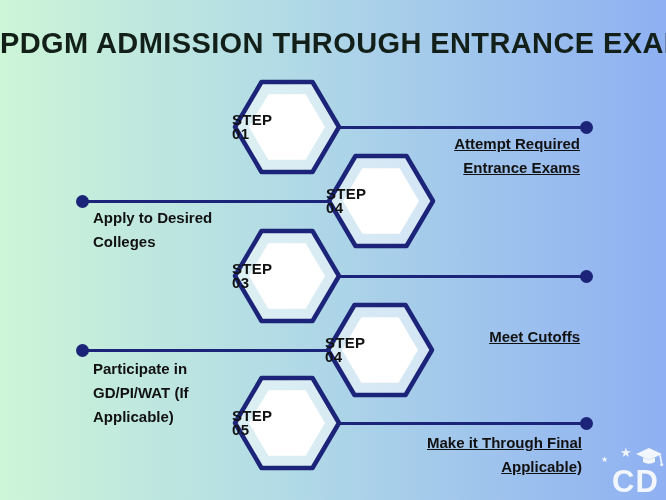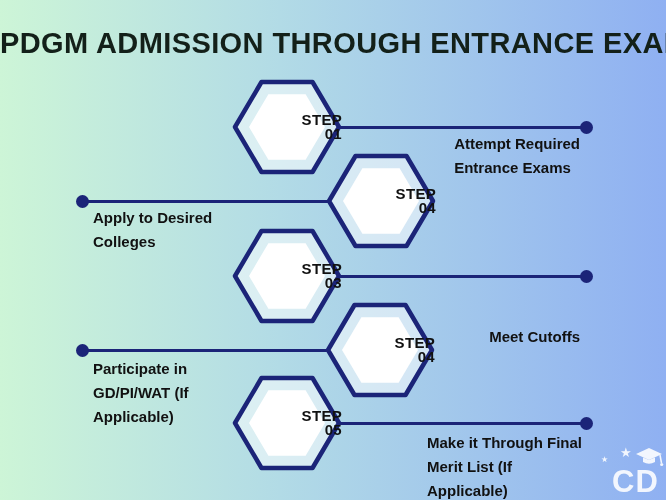--- a/index.html
+++ b/index.html
@@ -12,31 +12,31 @@
     position:absolute; top:27px; left:0; width:100%; text-align:center;
     font-size:29px; font-weight:600; letter-spacing:0.4px;
     color:var(--title-color,#132019); white-space:nowrap;
   }
   .hex { position:absolute; width:110px; height:96px; }
   .hex svg { position:absolute; left:0; top:0; overflow:visible; }
   .hex-outer { fill:var(--hex-ring,rgba(255,255,255,0.52)); stroke:var(--navy,#1b2478); stroke-width:4.5; stroke-linejoin:round; }
   .hex-inner { fill:var(--hex-inner,#ffffff); }
   .hex-text {
     position:absolute; left:0; top:0; right:0; bottom:0;
-    display:flex; flex-direction:column; align-items:flex-end; justify-content:center;
+    display:flex; flex-direction:column; align-items:flex-start; justify-content:center;
     font-weight:bold; font-size:15px; line-height:14.5px; letter-spacing:0.3px;
     color:var(--text-dark,#111);
   }
   .connector { position:absolute; height:3px; background:var(--navy,#1b2478); }
   .dot { position:absolute; width:13px; height:13px; border-radius:50%; background:var(--navy,#1b2478); }
   .label {
     position:absolute; font-size:15px; font-weight:bold; line-height:24px;
     color:var(--text-dark,#111); white-space:nowrap;
   }
-  .label.right { text-align:left; }
+  .label.right { text-align:right;text-decoration:underline; }
   .logo { position:absolute; left:596px; top:444px; width:70px; height:56px; color:var(--logo-white,rgba(255,255,255,0.88)); }
   .logo-text { position:absolute; left:16px; top:20px; font-size:31px; font-weight:bold; letter-spacing:1px; }
   .star-lg { position:absolute; left:24px; top:1px; font-size:13px; }
   .star-sm { position:absolute; left:5px; top:11px; font-size:8px; }
   .cap { position:absolute; left:40px; top:4px; }
   .cap path, .cap polygon { fill:var(--logo-white,rgba(255,255,255,0.88)); }
   .cap line { stroke:var(--logo-white,rgba(255,255,255,0.88)); stroke-width:1.5; }
   .cap circle { fill:var(--logo-white,rgba(255,255,255,0.88)); }
 </style>
 </head>
@@ -130,21 +130,20 @@
         <polygon class="hex-outer" points="3,48 29.5,3 80.5,3 107,48 80.5,93 29.5,93"></polygon>
         <polygon class="hex-inner" points="17,48 36.4,15.2 73.6,15.2 93,48 73.6,80.8 36.4,80.8"></polygon>
       </svg>
       <div class="hex-text">
         <div>STEP</div>
         <div>05</div>
       </div>
     </div>
     <div class="label right" style="right:84px; top:431px;">
       <div>Make it Through Final</div>
-      <div>Merit List (If</div>
       <div>Applicable)</div>
     </div>
   </div>
 
   <div class="logo">
     <span class="star-sm">★</span>
     <span class="star-lg">★</span>
     <svg class="cap" width="28" height="22" viewBox="0 0 28 22">
       <polygon points="13,0 26,6 13,12 0,6"></polygon>
       <path d="M7,9.5 L7,14 Q13,17.5 19,14 L19,9.5 L13,12 Z"></path>

